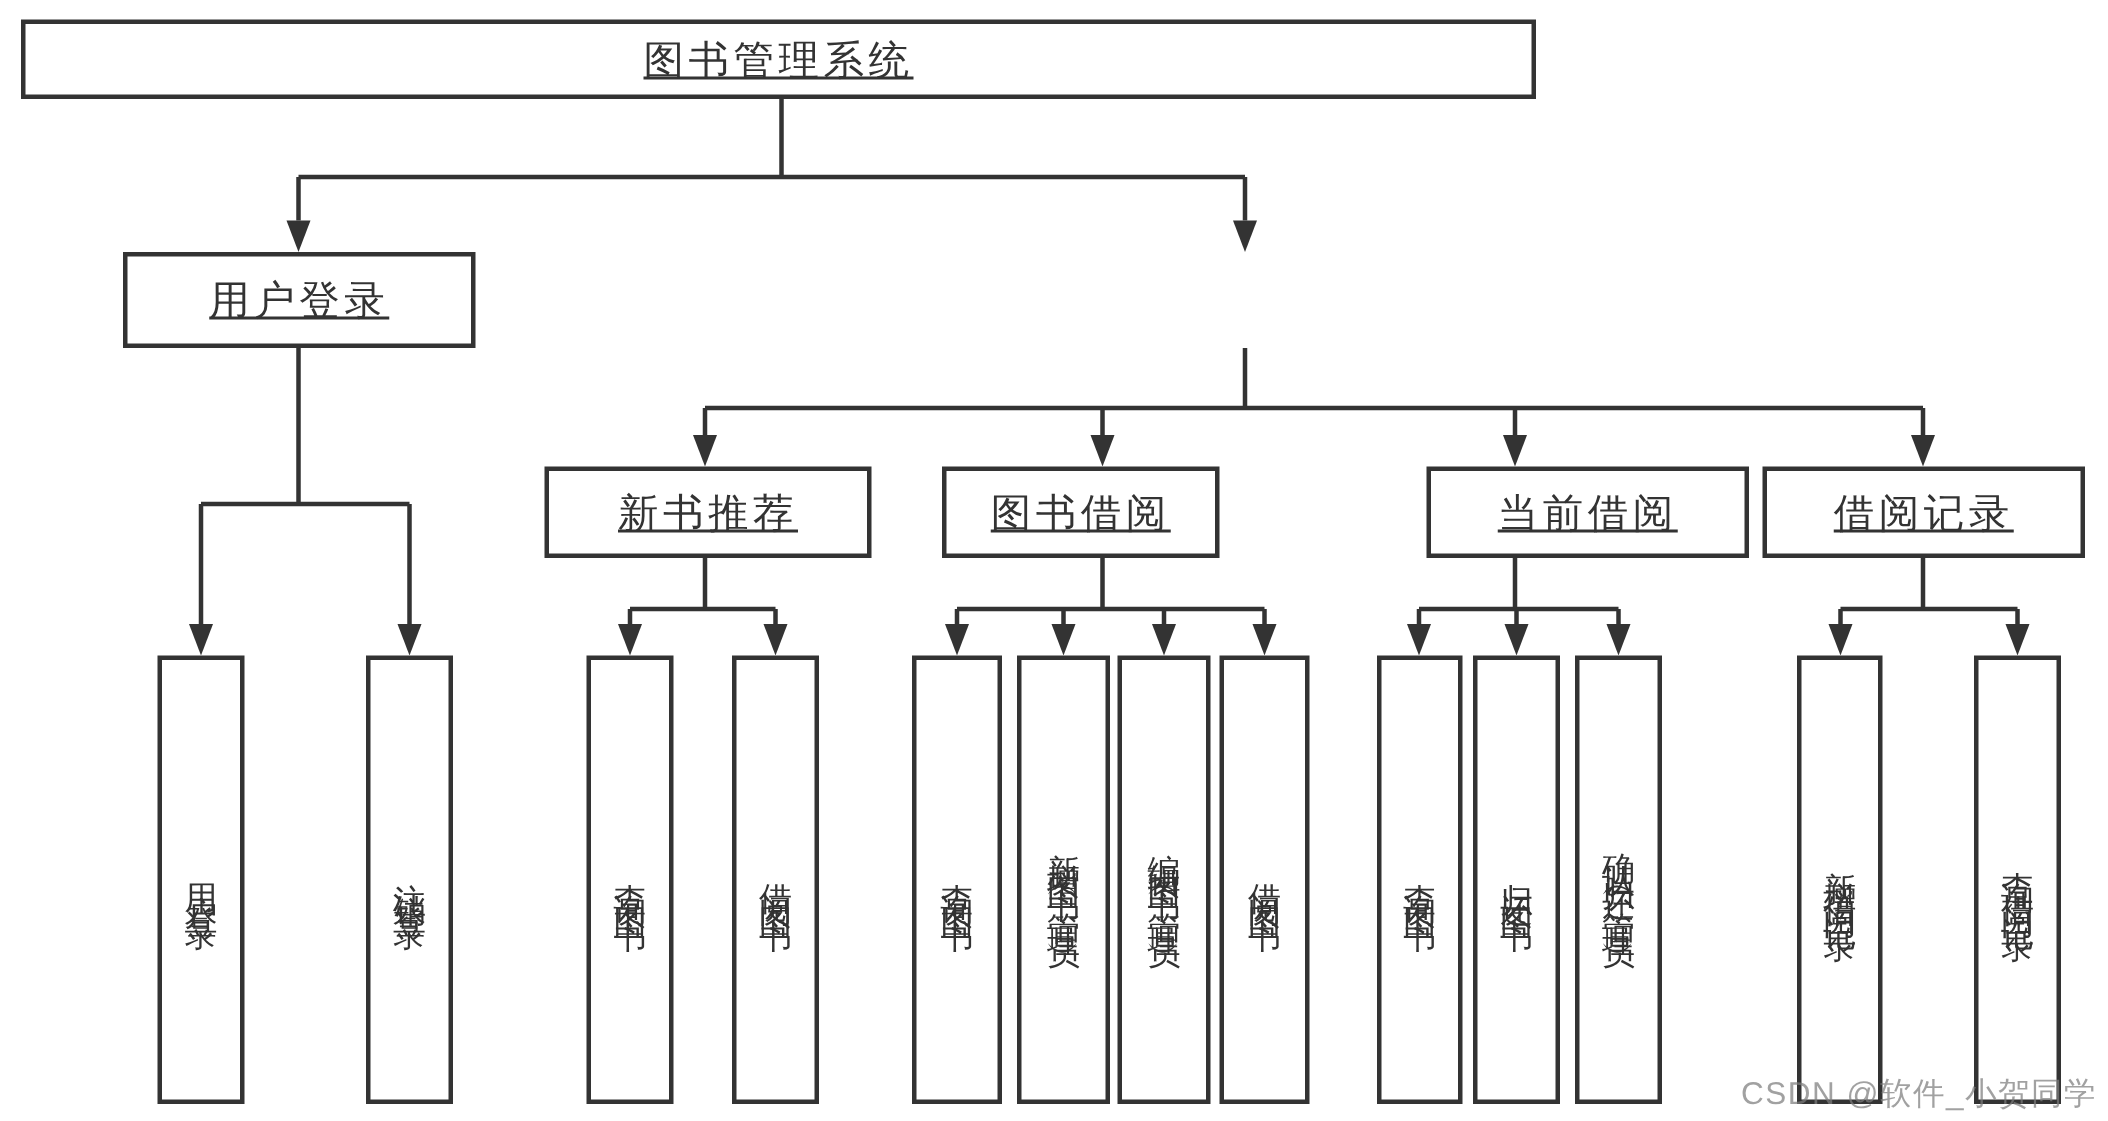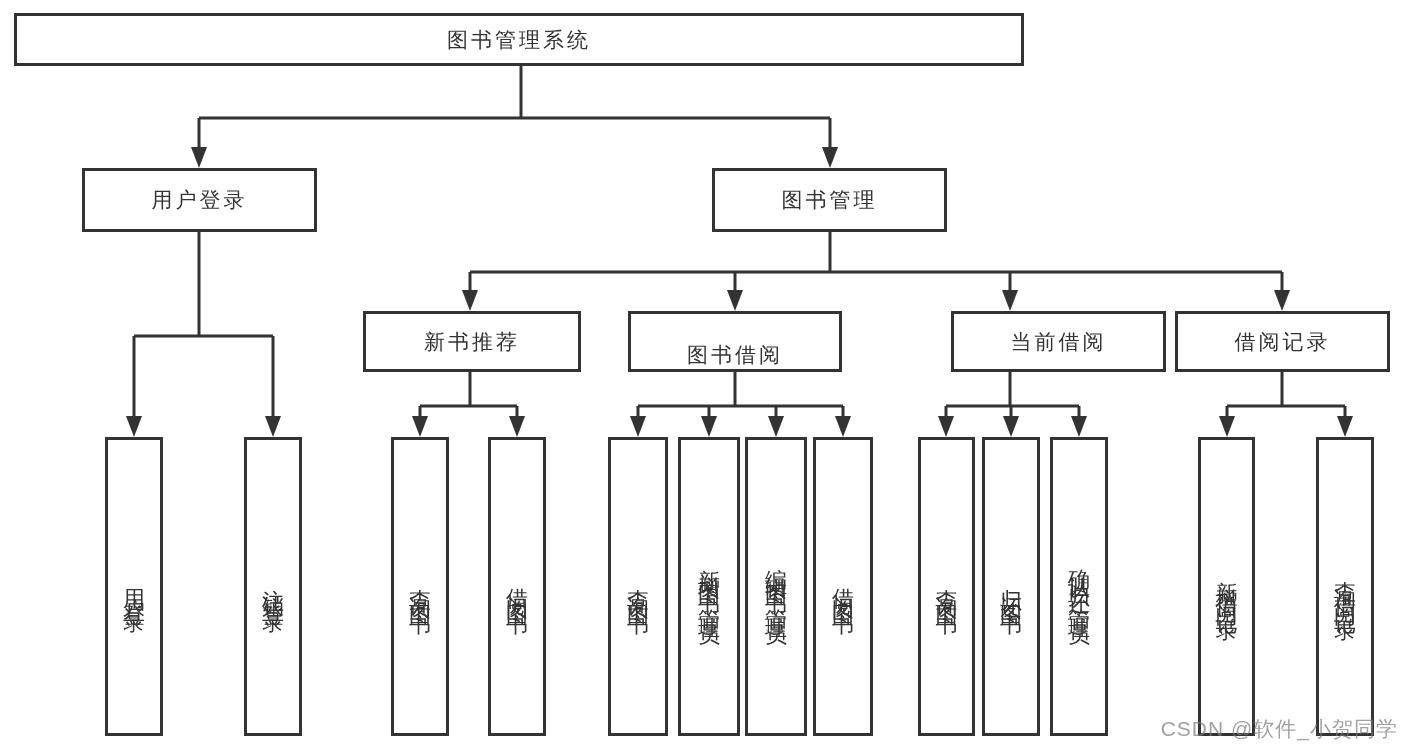--- a/index.html
+++ b/index.html
@@ -36,23 +36,24 @@
     position: absolute;
     box-sizing: border-box;
     border: 3px solid #333333;
     background: #ffffff;
     display: flex;
     align-items: center;
     justify-content: center;
     color: #333333;
   }
   .hbox span {
-    font-size: 21px;
+    font-size: 27px;
     letter-spacing: 3px;
     white-space: nowrap;
+    text-decoration: underline;
   }
   .vbox span {
     writing-mode: vertical-rl;
     font-size: 22px;
     line-height: 1;
     letter-spacing: 8px;
     white-space: nowrap;
   }
   #watermark {
     position: absolute;
@@ -106,28 +107,25 @@
     <polygon class="ahead" points="1337,416 1353,416 1345,437"></polygon>
   </svg>
 
   <div class="box hbox" style="left:14px;top:13px;width:1010px;height:53px;">
     <span>图书管理系统</span>
   </div>
 
   <div class="box hbox" style="left:82px;top:168px;width:235px;height:64px;">
     <span>用户登录</span>
   </div>
-  <div class="box hbox" style="left:712px;top:168px;width:235px;height:64px;">
-    <span>图书管理</span>
-  </div>
 
   <div class="box hbox" style="left:363px;top:311px;width:218px;height:61px;">
     <span>新书推荐</span>
   </div>
-  <div class="box hbox" style="left:628px;top:311px;width:214px;height:61px;align-items:flex-end;">
+  <div class="box hbox" style="left:628px;top:311px;width:185px;height:61px;">
     <span>图书借阅</span>
   </div>
   <div class="box hbox" style="left:903px;top:311px;width:215px;height:61px;margin-left:48px;">
     <span>当前借阅</span>
   </div>
   <div class="box hbox" style="left:1175px;top:311px;width:215px;height:61px;">
     <span>借阅记录</span>
   </div>
 
   <div class="box vbox" style="left:105px;top:437px;width:58px;height:299px;">

